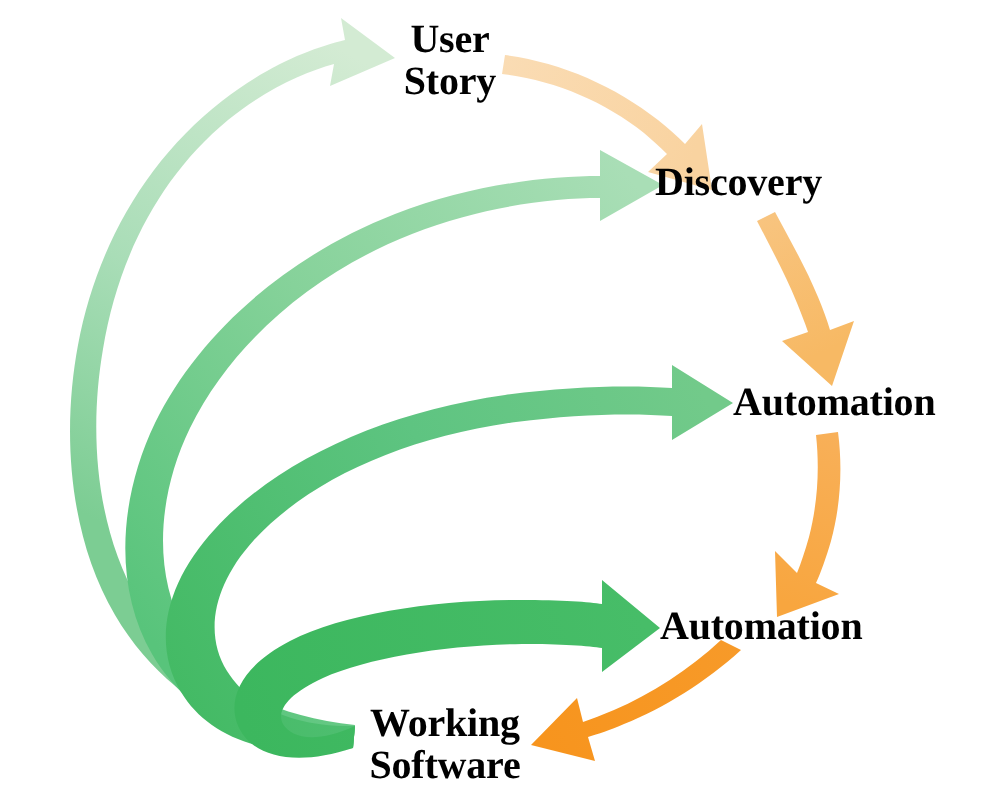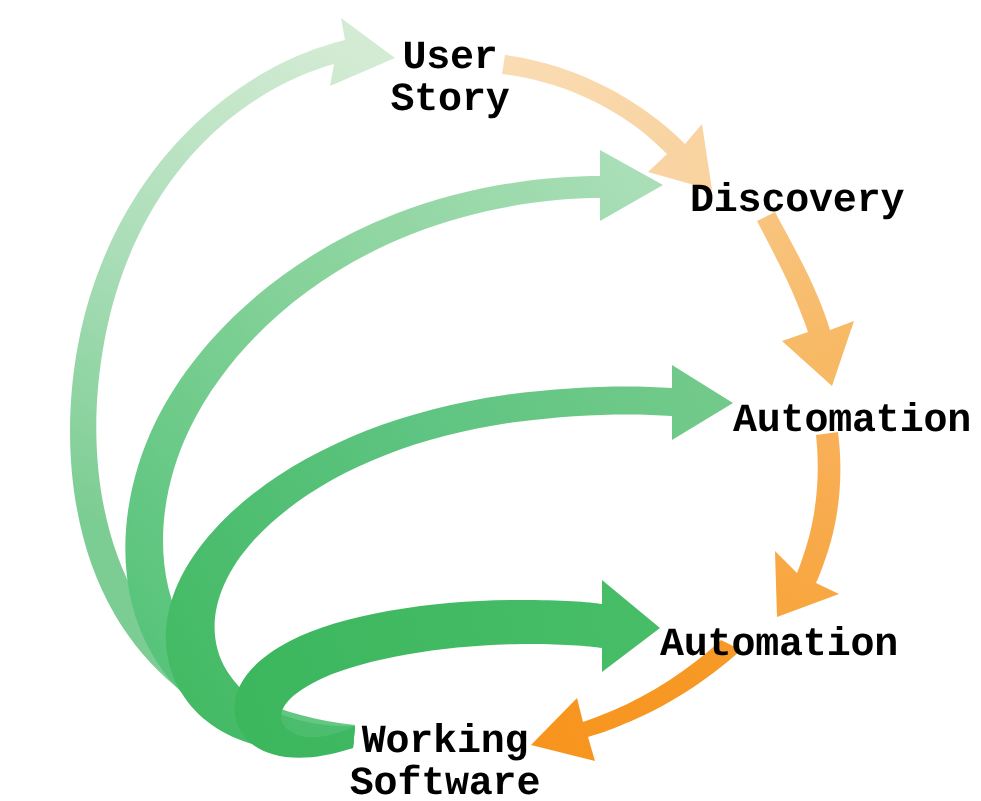--- a/index.html
+++ b/index.html
@@ -24,33 +24,32 @@
   }
   svg#flow-canvas {
     position: absolute;
     left: 0; top: 0;
     width: 981px;
     height: 801px;
     display: block;
   }
   .stage-label {
     position: absolute;
-    font-family: Liberation Mono, monospace;
+    font-family: Liberation Serif, serif;
     font-weight: bold;
     color: #000000;
     line-height: 1.04;
     white-space: pre-line;
     letter-spacing: -0.2px;
     text-rendering: geometricPrecision;
-    margin-top: 20px;
   }
   .stage-label.two-line { line-height: 1.06; }
 
   #label-user-story   { left: 380px; top: 18px;  width: 140px; font-size: 40px; text-align: center; }
-  #label-discovery    { left: 690px; top: 161px; width: 200px; font-size: 40px; text-align: left; }
+  #label-discovery    { left: 655px; top: 161px; width: 200px; font-size: 40px; text-align: left; }
   #label-formulation  { left: 733px; top: 381px; width: 230px; font-size: 40px; text-align: left; }
   #label-automation   { left: 660px; top: 605px; width: 220px; font-size: 40px; text-align: left; }
   #label-working-sw   { left: 345px; top: 702px; width: 200px; font-size: 40px; text-align: center; }
 </style>
 </head>
 <body>
 
 <div id="diagram-root">
 
   <svg id="flow-canvas" viewBox="0 0 981 801" xmlns="http://www.w3.org/2000/svg">

